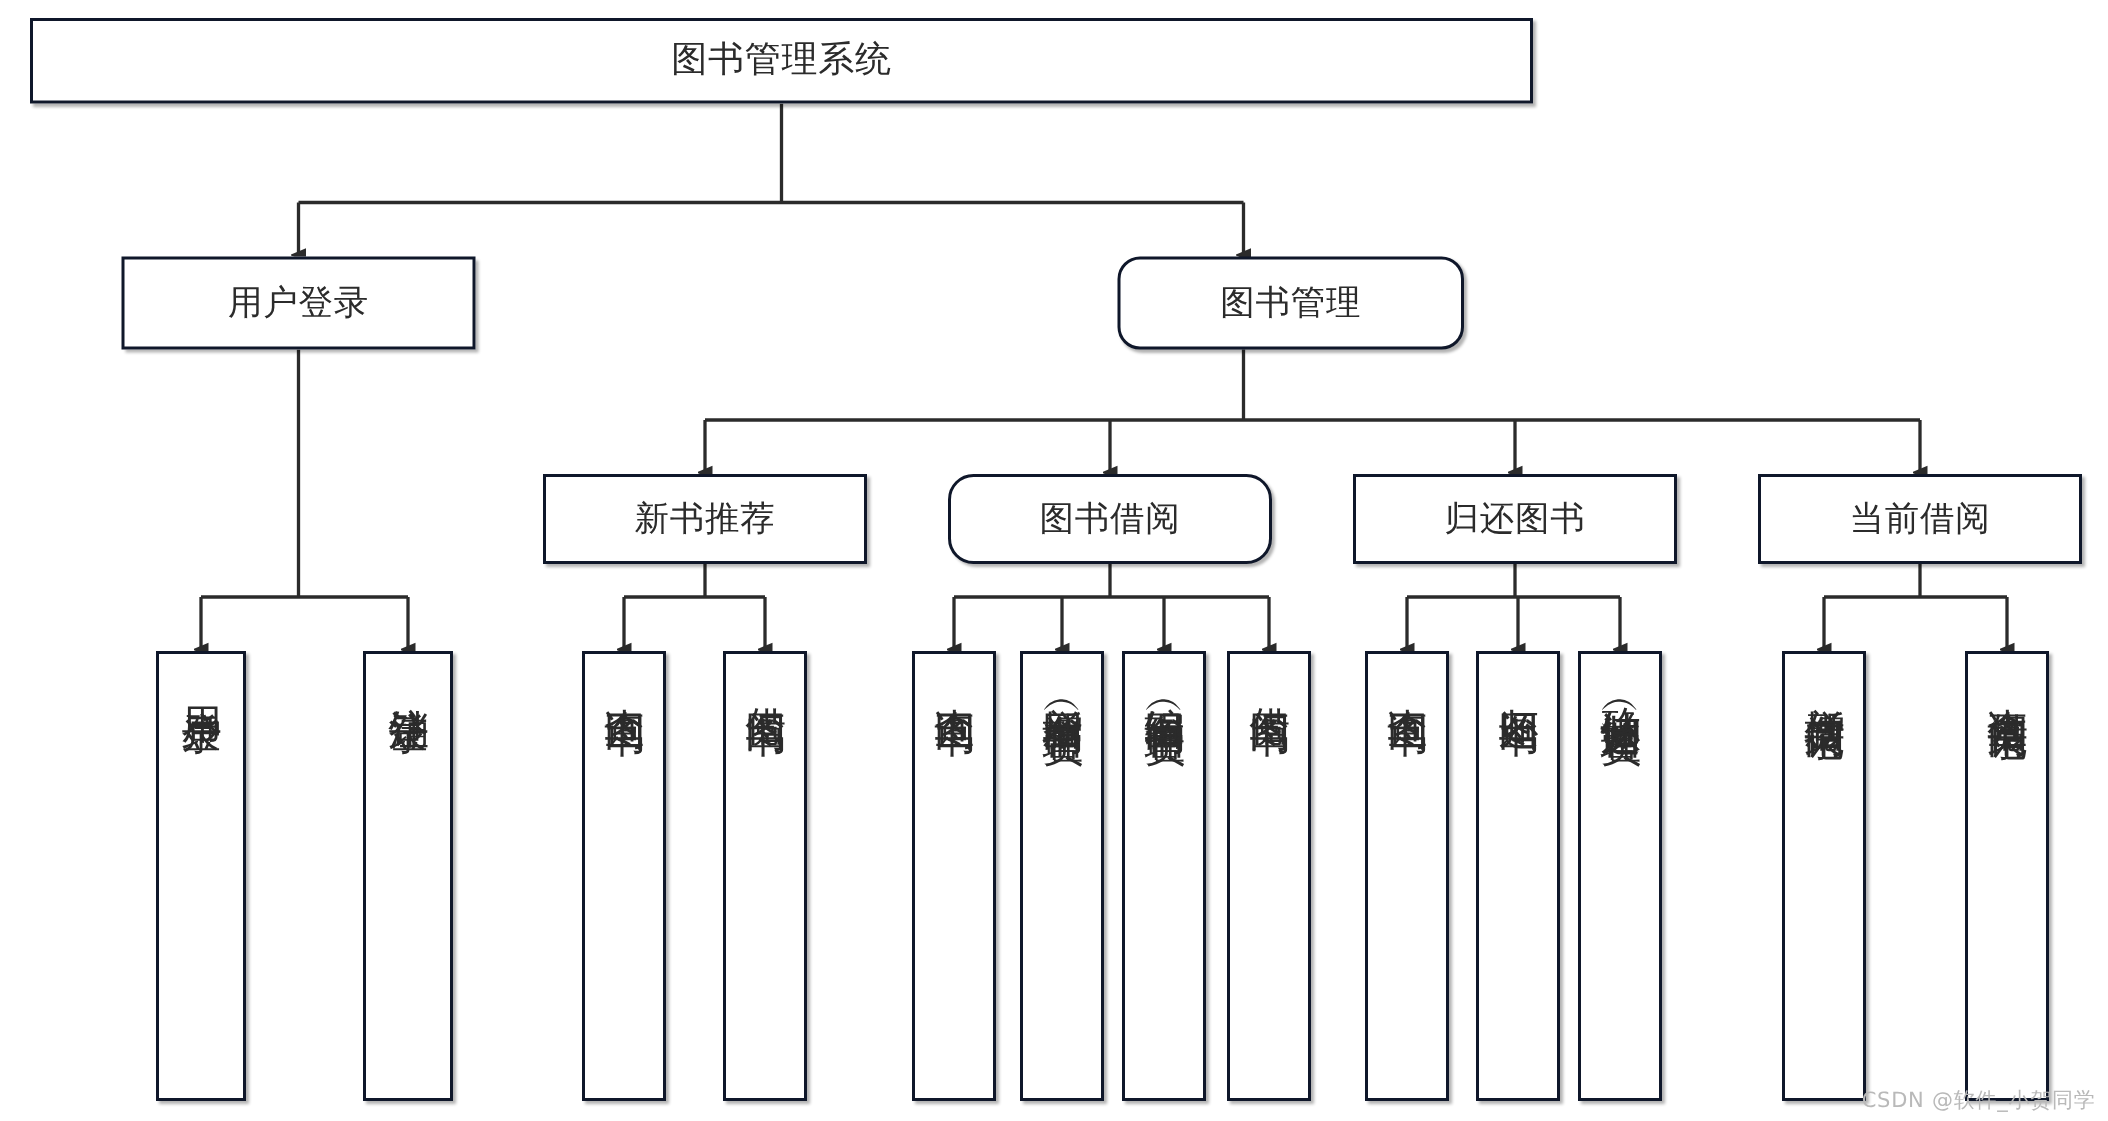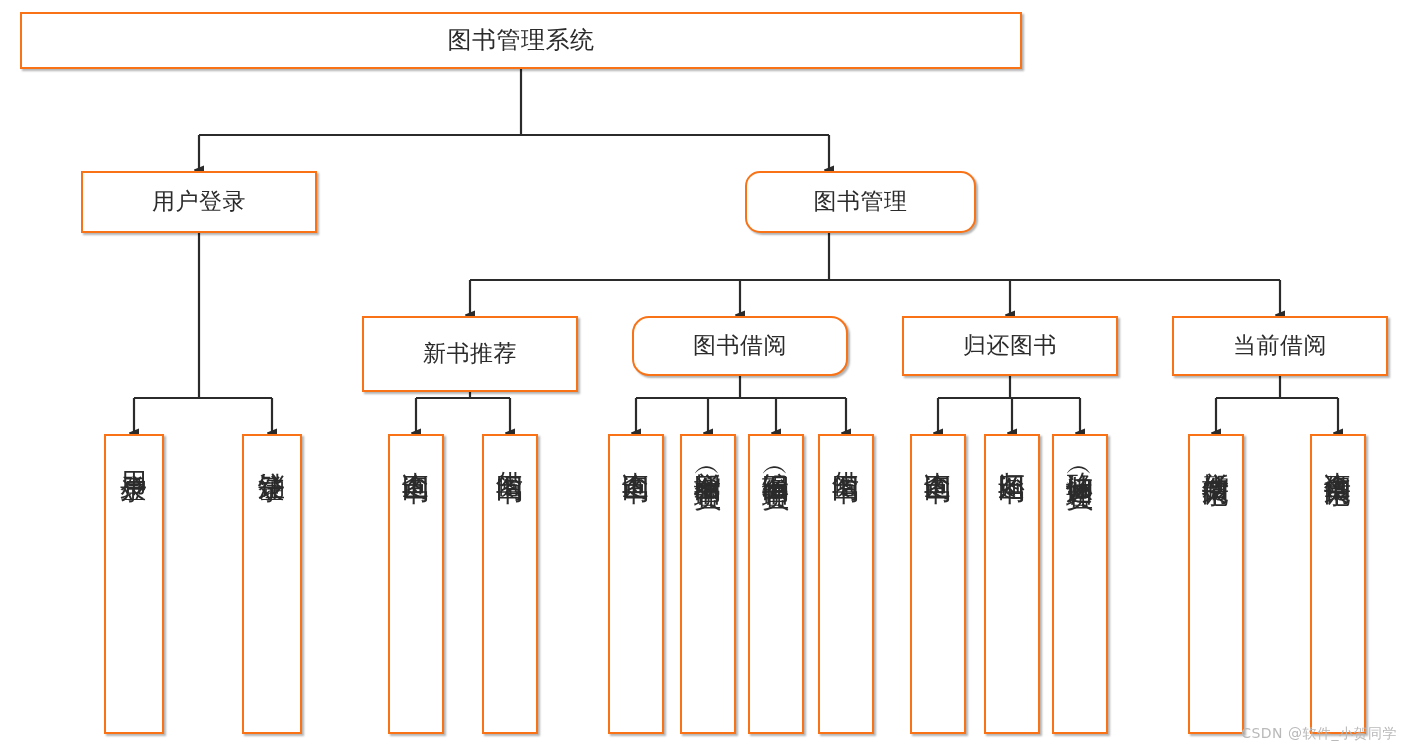--- a/index.html
+++ b/index.html
@@ -24,26 +24,27 @@
     position: absolute;
     left: 0; top: 0;
     width: 1405px;
     height: 747px;
     pointer-events: none;
   }
   .node {
     position: absolute;
     box-sizing: border-box;
     background: #ffffff;
-    border: 2px solid #f97316;
+    border: 2px solid #0f172a;
     box-shadow: 2px 2px 2px rgba(0,0,0,0.30);
     display: flex;
     align-items: center;
     justify-content: center;
     color: #2b2b2b;
+    font-family: Liberation Serif, serif;
   }
   .node .label {
     text-align: center;
     line-height: 1.12;
     letter-spacing: 0.5px;
     white-space: pre;
   }
   .node.horizontal .label {
     writing-mode: horizontal-tb;
     font-size: 23px;
@@ -120,21 +121,21 @@
   <div id="node-layer">
       <div class="node horizontal root" style="left: 20px; top: 12px; width: 1002px; height: 57px;">
         <span class="label">图书管理系统</span>
       </div>
       <div class="node horizontal" style="left: 81px; top: 171px; width: 236px; height: 62px;">
         <span class="label">用户登录</span>
       </div>
       <div class="node horizontal" style="left: 745px; top: 171px; width: 231px; height: 62px; border-radius: 15px;">
         <span class="label">图书管理</span>
       </div>
-      <div class="node horizontal" style="left: 362px; top: 316px; width: 216px; height: 76px;">
+      <div class="node horizontal" style="left: 362px; top: 316px; width: 216px; height: 60px;">
         <span class="label">新书推荐</span>
       </div>
       <div class="node horizontal" style="left: 632px; top: 316px; width: 216px; height: 60px; border-radius: 17px;">
         <span class="label">图书借阅</span>
       </div>
       <div class="node horizontal" style="left: 902px; top: 316px; width: 216px; height: 60px;">
         <span class="label">归还图书</span>
       </div>
       <div class="node horizontal" style="left: 1172px; top: 316px; width: 216px; height: 60px;">
         <span class="label">当前借阅</span>

